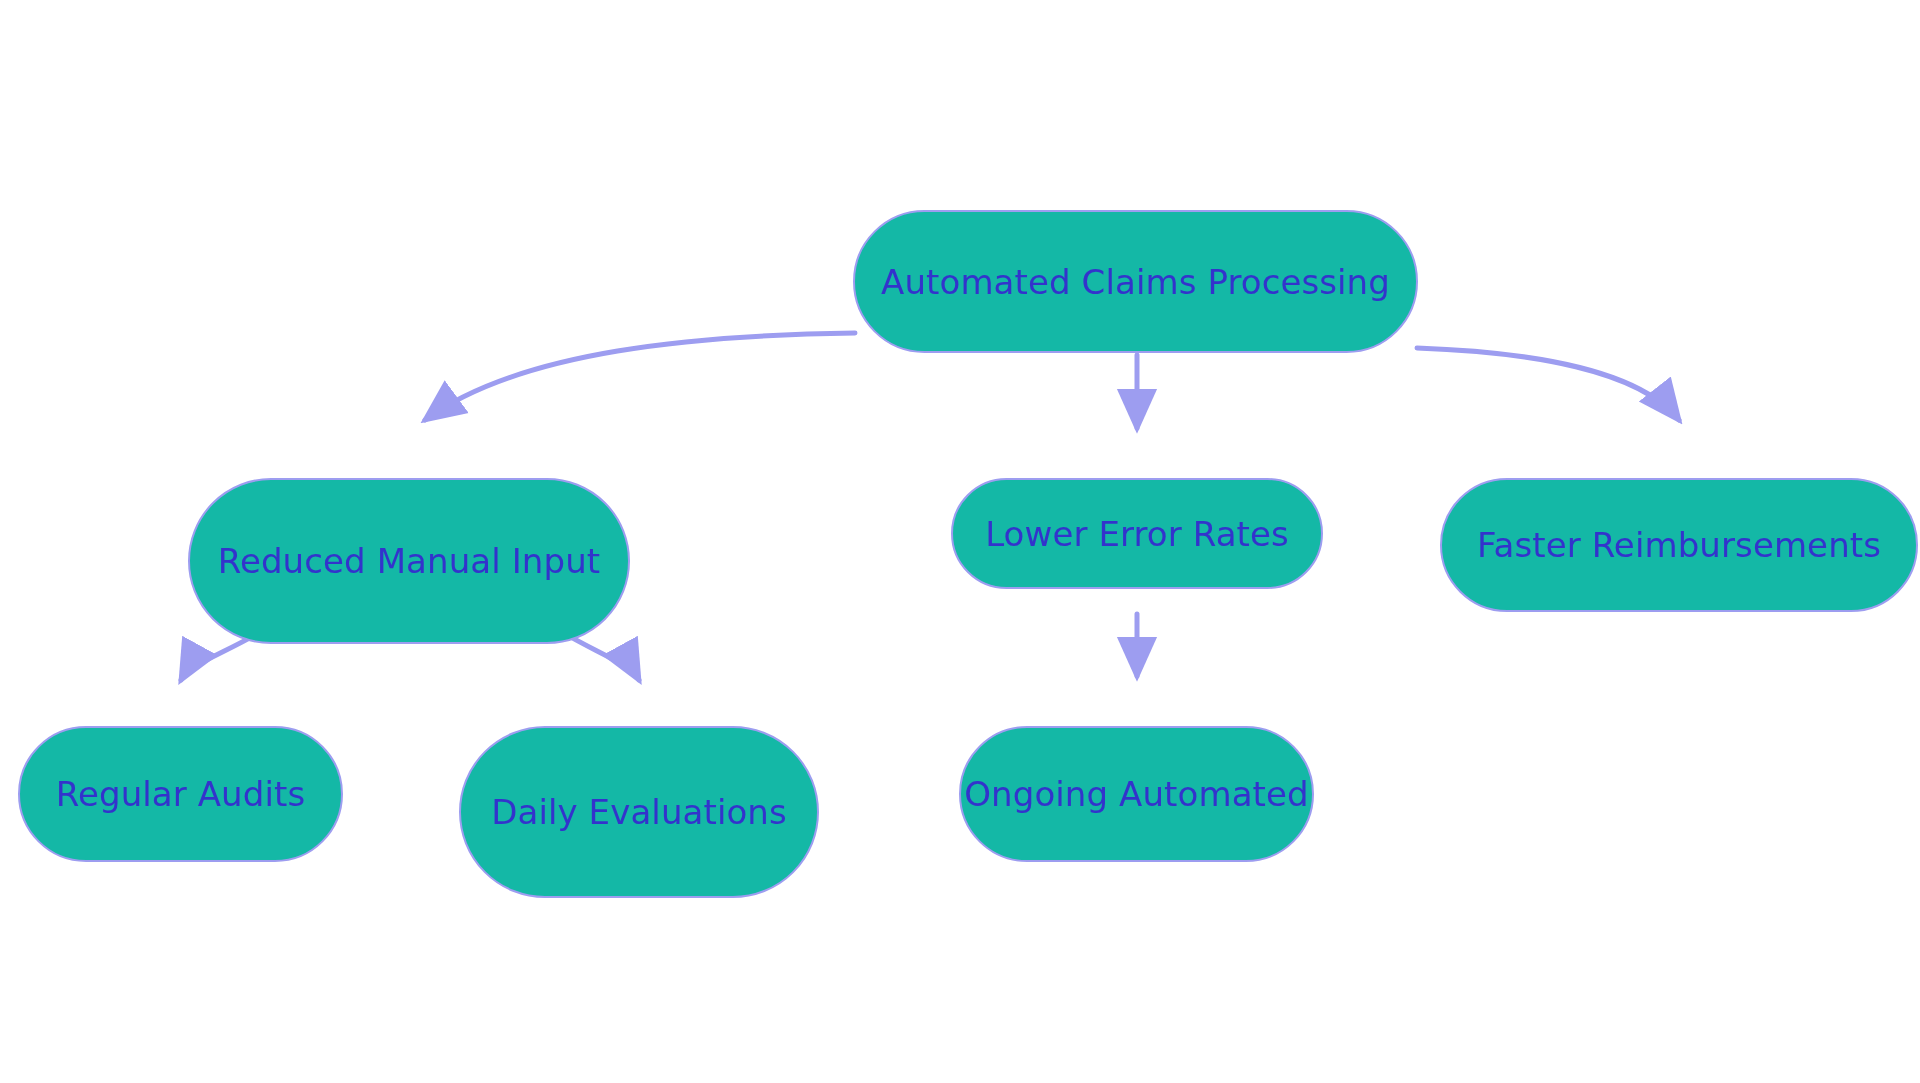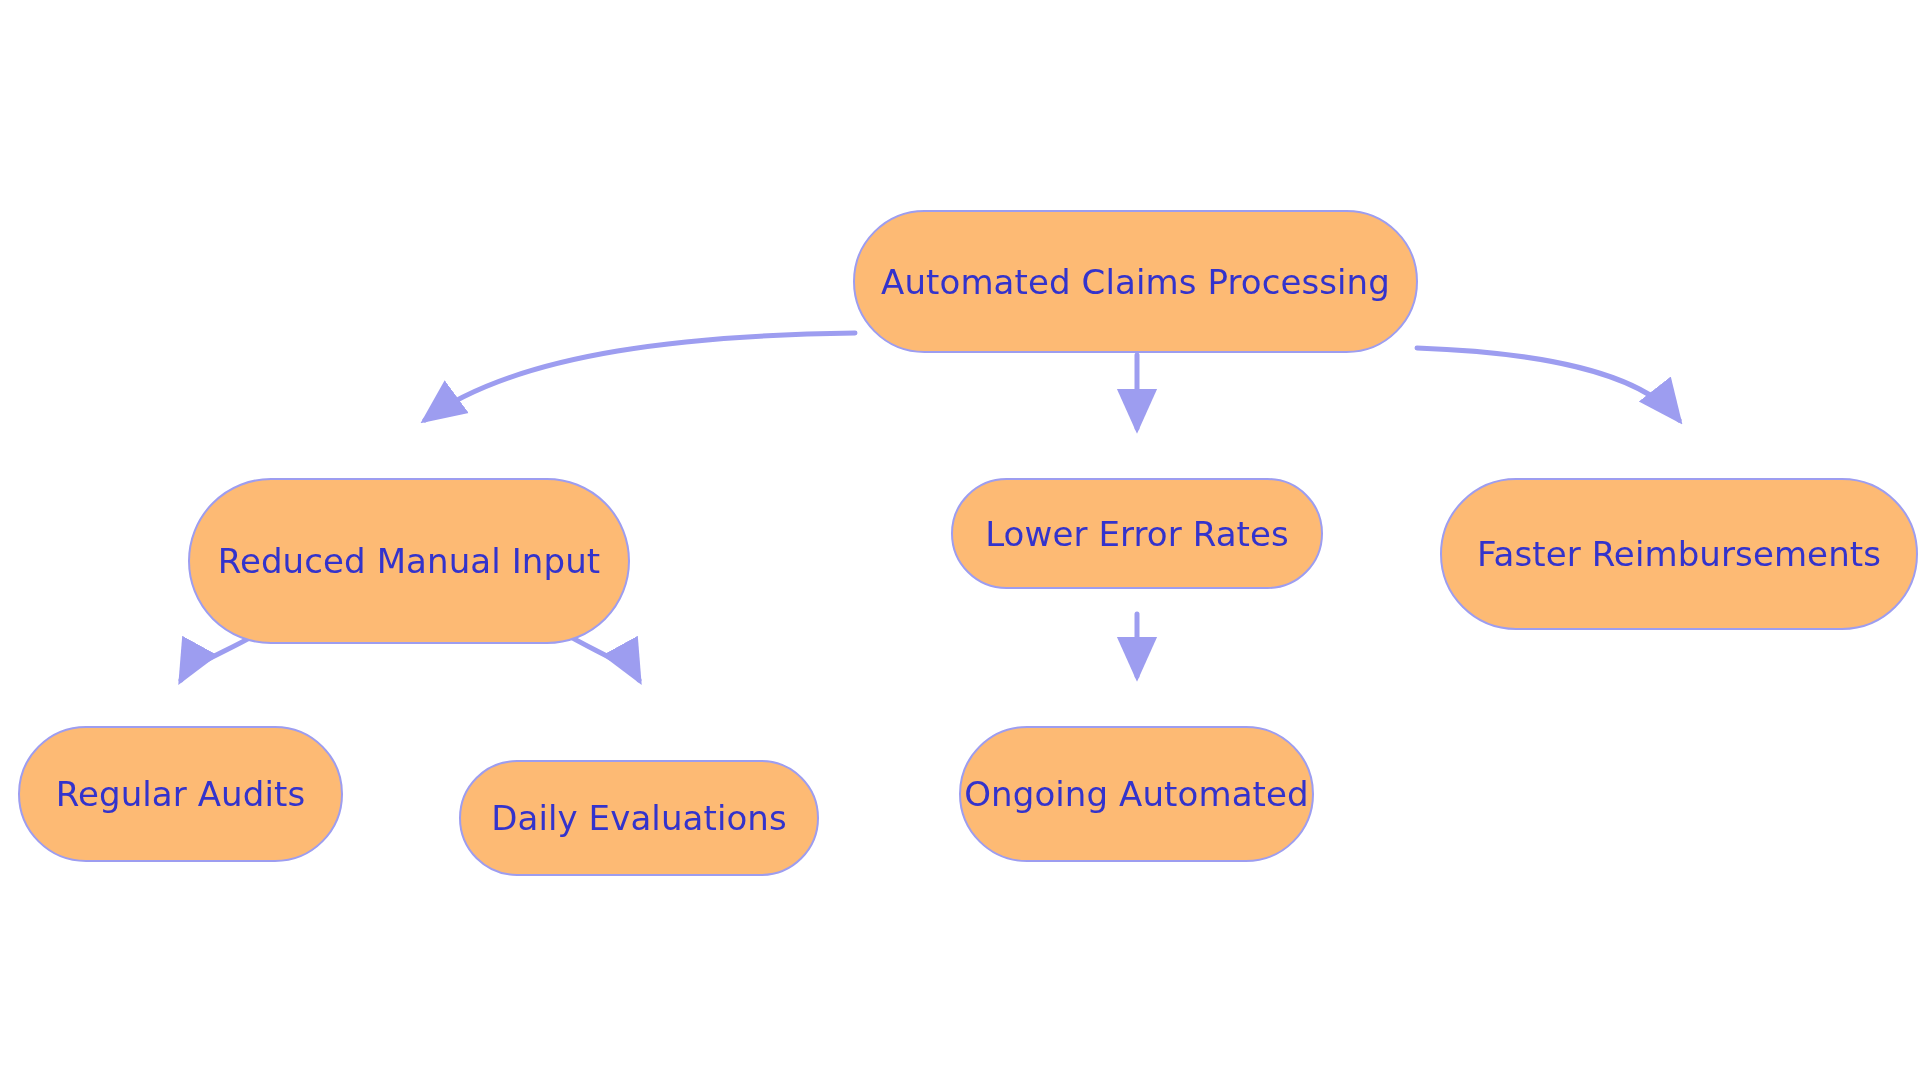--- a/index.html
+++ b/index.html
@@ -25,41 +25,41 @@
     top: 0;
     width: 1920px;
     height: 1083px;
   }
   .node {
     position: absolute;
     box-sizing: border-box;
     display: flex;
     align-items: center;
     justify-content: center;
-    background: #fdba74;
+    background: #14b8a6;
     border: 2px solid #9d9df0;
     border-radius: 999px;
     color: #3333cc;
     white-space: nowrap;
   }
   .node-label {
     font-family: "DejaVu Sans", "Liberation Sans", sans-serif;
     font-size: 34px;
     font-weight: 400;
     color: #3333cc;
     letter-spacing: 0.1px;
     line-height: 1;
   }
   
   #node-root      { left: 853px;  top: 210px; width: 565px; height: 143px; }
   #node-reduced   { left: 188px;  top: 478px; width: 442px; height: 166px; }
   #node-lower     { left: 951px;  top: 478px; width: 372px; height: 111px; }
-  #node-faster    { left: 1440px; top: 478px; width: 478px; height: 152px; }
+  #node-faster    { left: 1440px; top: 478px; width: 478px; height: 134px; }
   #node-audits    { left: 18px;   top: 726px; width: 325px; height: 136px; }
-  #node-daily     { left: 459px;  top: 760px; width: 360px; height: 116px; }
+  #node-daily     { left: 459px;  top: 726px; width: 360px; height: 172px; }
   #node-ongoing   { left: 959px;  top: 726px; width: 355px; height: 136px; }
 </style>
 </head>
 <body>
 
 <div id="canvas">
 
   <svg id="edge-layer" viewBox="0 0 1920 1083" width="1920" height="1083" xmlns="http://www.w3.org/2000/svg">
     <defs>
       <marker id="arrow" viewBox="0 0 12 12" refX="10.5" refY="6" markerWidth="9" markerHeight="9" orient="auto-start-reverse" markerUnits="strokeWidth">

